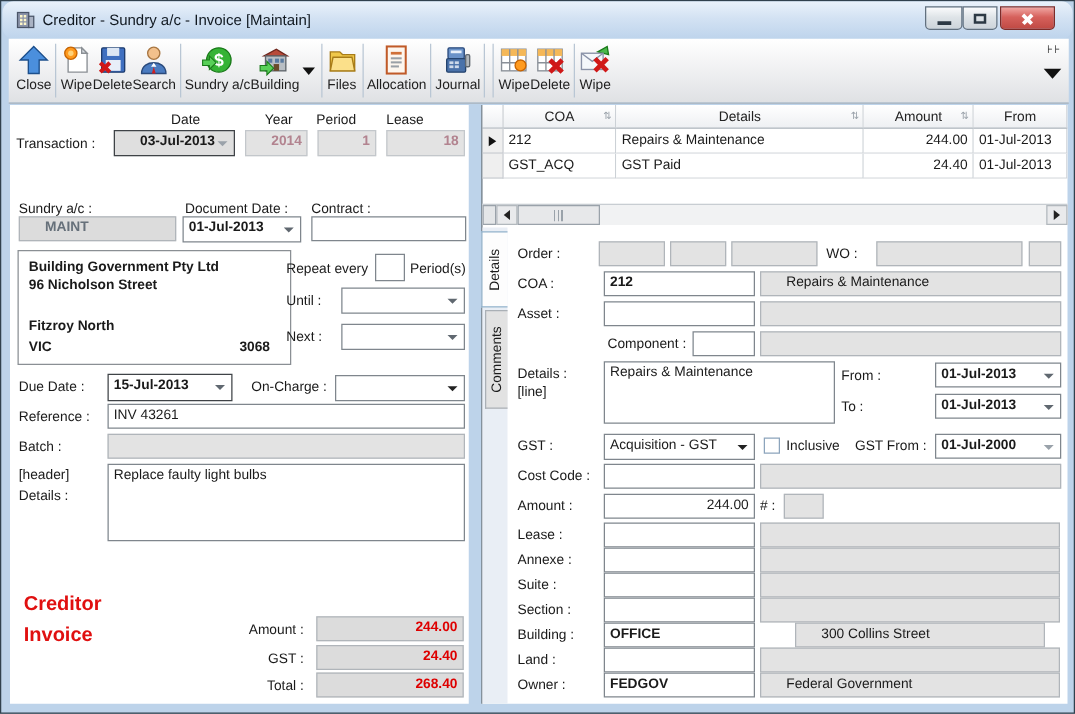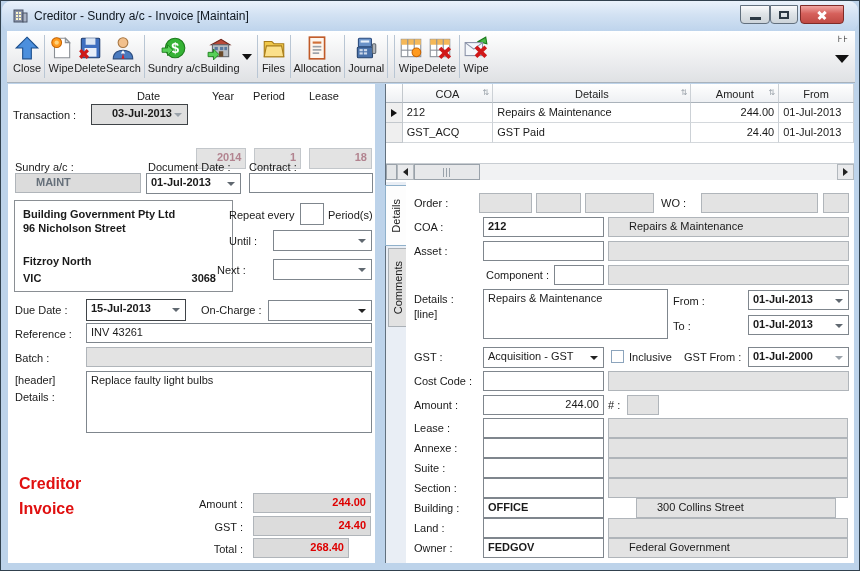--- a/index.html
+++ b/index.html
@@ -36,21 +36,21 @@
 
   .bg-left { left:7px; top:83px; width:367px; height:479px; background:#fff; }
   .bg-right { left:384px; top:83px; width:469px; height:479px; background:#fff; border-left:1px solid #61707e; }
   .tabstrip { left:385px; top:181px; width:20px; height:381px; background:#e9eef5; }
 
   .lbl { position:absolute; white-space:nowrap; color:#1a1a1a; }
   .tb  { position:absolute; height:20px; background:#fff; border:1px solid #7f868d; padding:2px 4px; overflow:hidden; white-space:nowrap; }
   .ro  { background:#e3e3e3; border-color:#b0b5ba;padding-left:20px; }
   .bold { font-weight:bold; }
   .rt { text-align:right; }
-  .rose { color:#b2838f; font-weight:bold;margin-top:44px; }
+  .rose { color:#b2838f; font-weight:bold; }
   .gray-text { color:#66707a; }
   .red { color:#de0000; font-weight:bold; }
   .ca { position:absolute; right:5px; top:8px; width:0; height:0;
         border-left:4px solid transparent; border-right:4px solid transparent; border-top:4px solid #606870; }
   .ca.lite { border-top-color:#9aa2aa; }
   .darkb { border-color:#3f4347; }
   .multiline { white-space:normal; }
 
   .gridbox { position:absolute; left:385px; top:83px; width:468px; overflow:hidden; }
   .grow { display:flex; }
@@ -315,21 +315,21 @@
   <div class="lbl bold" style="left:22px;top:221px">96 Nicholson Street</div>
   <div class="lbl bold" style="left:22px;top:254px">Fitzroy North</div>
   <div class="lbl bold" style="left:22px;top:271px">VIC</div>
   <div class="lbl bold" style="left:155px;top:271px;width:60px;text-align:right">3068</div>
 
   <div class="lbl" style="left:228px;top:208px">Repeat every</div>
   <div class="tb" style="left:299px;top:202px;width:24px;height:22px"></div>
   <div class="lbl" style="left:327px;top:208px">Period(s)</div>
   <div class="lbl" style="left:228px;top:234px">Until :</div>
   <div class="tb" style="left:272px;top:229px;width:99px;height:21px"><span></span><span class="ca"></span></div>
-  <div class="lbl" style="left:216px;top:263px">Next :</div>
+  <div class="lbl" style="left:228px;top:263px">Next :</div>
   <div class="tb" style="left:272px;top:258px;width:99px;height:21px"><span></span><span class="ca"></span></div>
 
   <div class="lbl" style="left:14px;top:303px">Due Date :</div>
   <div class="tb bold darkb" style="left:85px;top:298px;width:100px;height:22px"><span>15-Jul-2013</span><span class="ca"></span></div>
   <div class="lbl" style="left:200px;top:303px">On-Charge :</div>
   <div class="tb" style="left:267px;top:299px;width:104px;height:21px"><span></span><span class="ca" style="border-top-color:#222"></span></div>
 
   <div class="lbl" style="left:14px;top:327px">Reference :</div>
   <div class="tb" style="left:85px;top:322px;width:286px">INV 43261</div>
   <div class="lbl" style="left:14px;top:351px">Batch :</div>
@@ -340,21 +340,21 @@
   <div class="tb multiline" style="left:85px;top:370px;width:286px;height:62px">Replace faulty light bulbs</div>
 
   <div class="redlabel" style="left:18px;top:474px">Creditor</div>
   <div class="redlabel" style="left:18px;top:499px">Invoice</div>
 
   <div class="lbl" style="left:180px;top:497px;width:62px;text-align:right">Amount :</div>
   <div class="tb ro rt red" style="left:252px;top:492px;width:118px;background:#dcdcdc">244.00</div>
   <div class="lbl" style="left:180px;top:520px;width:62px;text-align:right">GST :</div>
   <div class="tb ro rt red" style="left:252px;top:515px;width:118px;background:#dcdcdc">24.40</div>
   <div class="lbl" style="left:180px;top:542px;width:62px;text-align:right">Total :</div>
-  <div class="tb ro rt red" style="left:252px;top:537px;width:96px;background:#dcdcdc">268.40</div>
+  <div class="tb ro rt red" style="left:252px;top:537px;width:118px;background:#dcdcdc">268.40</div>
 
   <div class="lbl" style="left:413px;top:196px">Order :</div>
   <div class="tb ro" style="left:478px;top:192px;width:53px"></div>
   <div class="tb ro" style="left:535px;top:192px;width:45px"></div>
   <div class="tb ro" style="left:584px;top:192px;width:69px"></div>
   <div class="lbl" style="left:660px;top:196px">WO :</div>
   <div class="tb ro" style="left:700px;top:192px;width:117px"></div>
   <div class="tb ro" style="left:822px;top:192px;width:26px"></div>
 
   <div class="lbl" style="left:413px;top:220px">COA :</div>

